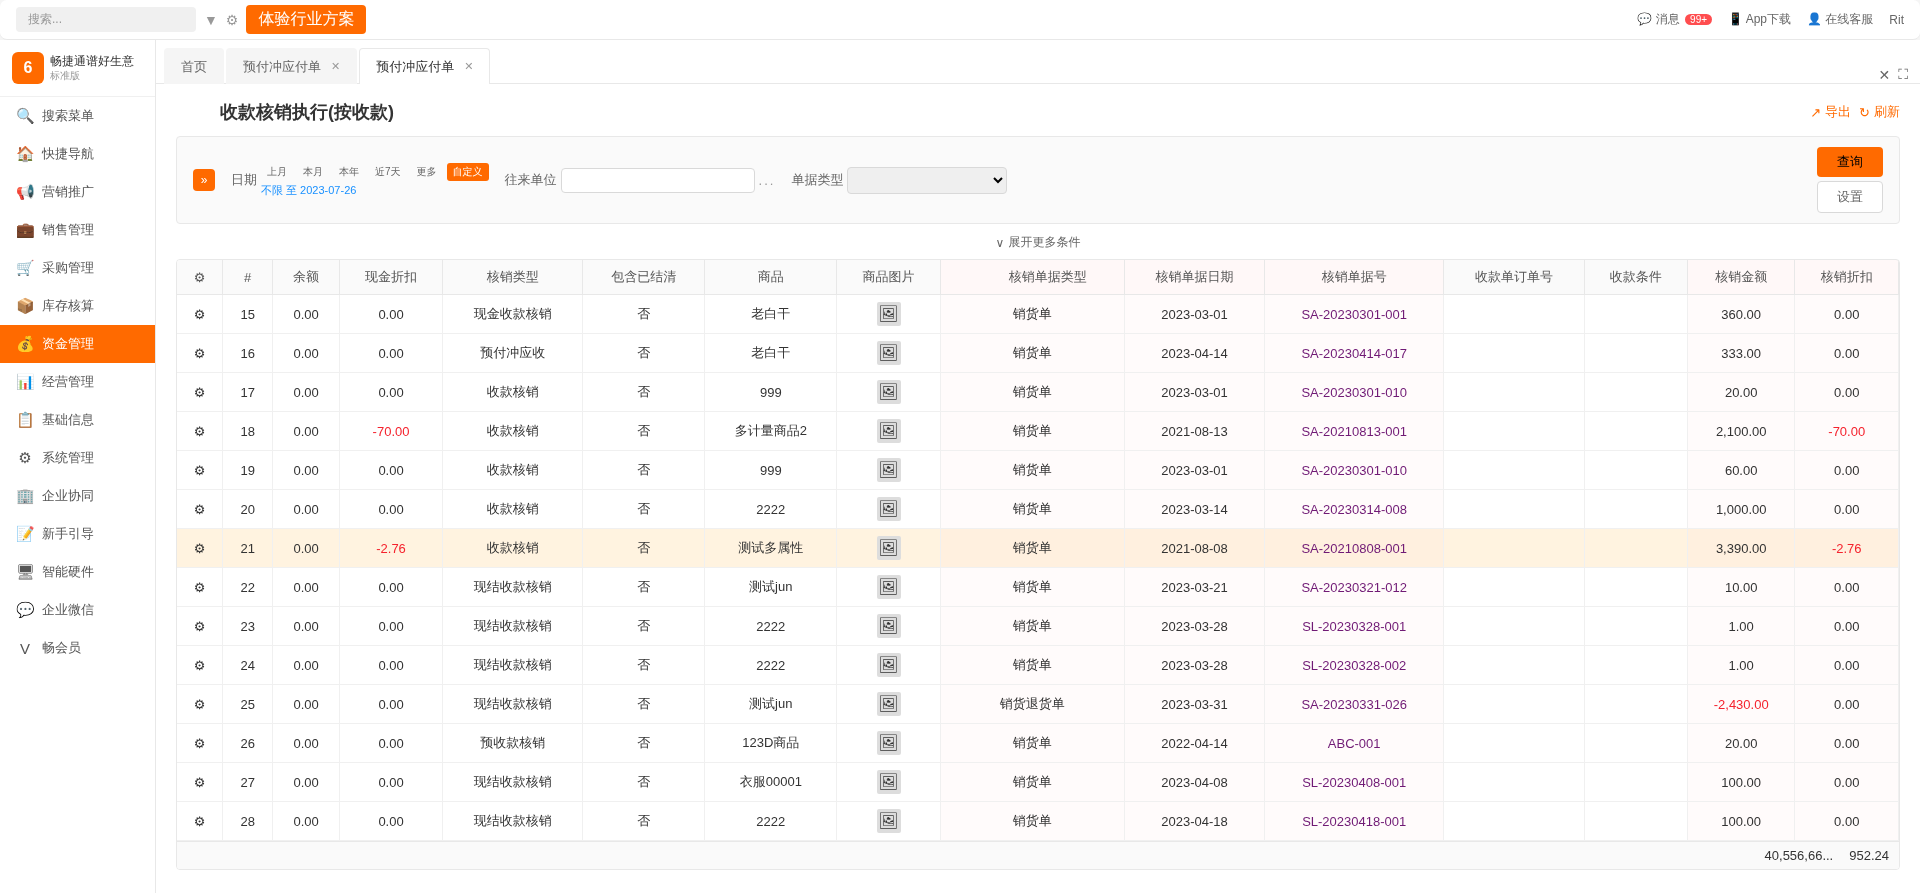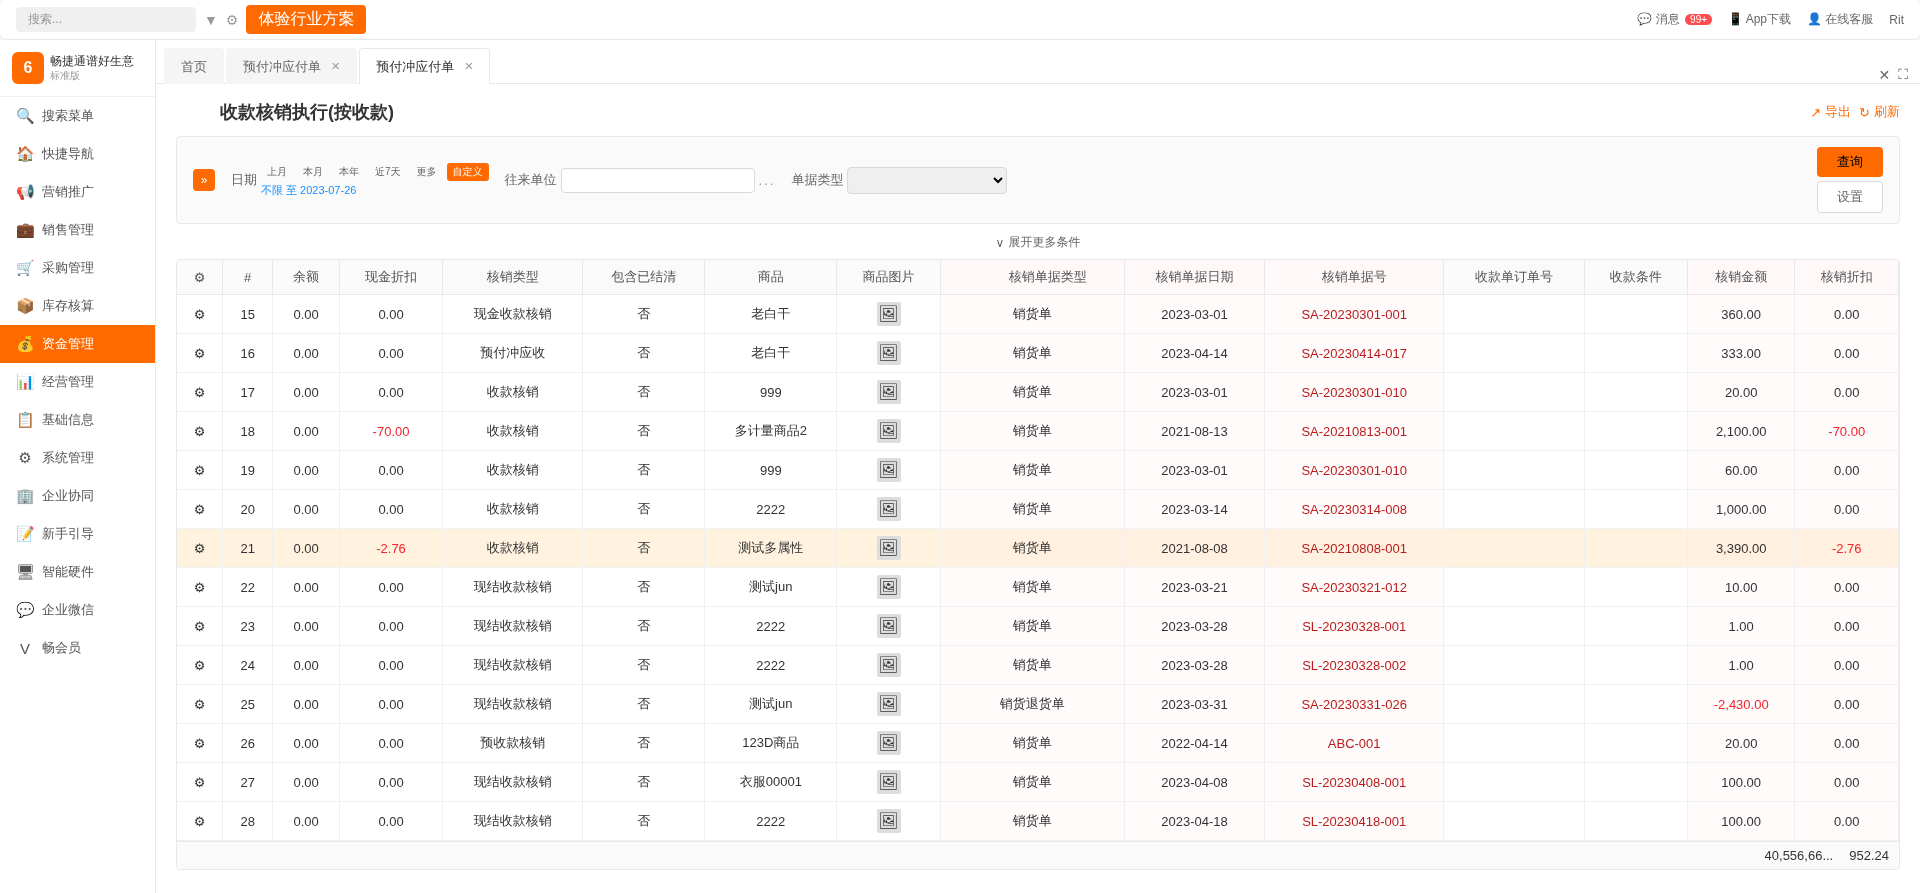--- a/index.html
+++ b/index.html
@@ -69,21 +69,21 @@
     .setting-btn { background: #fff; color: #666; border: 1px solid #d9d9d9; border-radius: 4px; padding: 6px 16px; cursor: pointer; font-size: 13px; }
     .expand-btn { display: flex; align-items: center; gap: 4px; color: #666; font-size: 12px; cursor: pointer; margin: 0 auto; }
     .filter-dots { color: #999; letter-spacing: 2px; }
 
     
     .table-container { overflow: auto; border: 1px solid #e8e8e8; border-radius: 4px; }
     table { width: 100%; border-collapse: collapse; font-size: 13px; }
     thead th { background: #fafafa; border-bottom: 1px solid #e8e8e8; border-right: 1px solid #e8e8e8; padding: 8px 10px; text-align: center; color: #555; font-weight: 500; white-space: nowrap; }
     tbody td { border-bottom: 1px solid #f0f0f0; border-right: 1px solid #f0f0f0; padding: 7px 10px; text-align: center; color: #333; white-space: nowrap; }
     tbody tr.highlighted { background: #fff3e0; }
-    .link-text { color: #b91c1c; cursor: pointer; text-decoration: none; }
+    .link-text { color: #701a75; cursor: pointer; text-decoration: none; }
     .negative { color: #f5222d; }
     .table-footer { background: #fafafa; border-top: 1px solid #e8e8e8; padding: 6px 10px; display: flex; align-items: center; justify-content: flex-end; gap: 16px; font-size: 13px; }
     .table-footer .total-item { display: flex; gap: 4px; align-items: center; }
 
     
     ::-webkit-scrollbar { width: 6px; height: 6px; }
     ::-webkit-scrollbar-track { background: #f1f1f1; }
     ::-webkit-scrollbar-thumb { background: #ccc; border-radius: 3px; }
 
     

